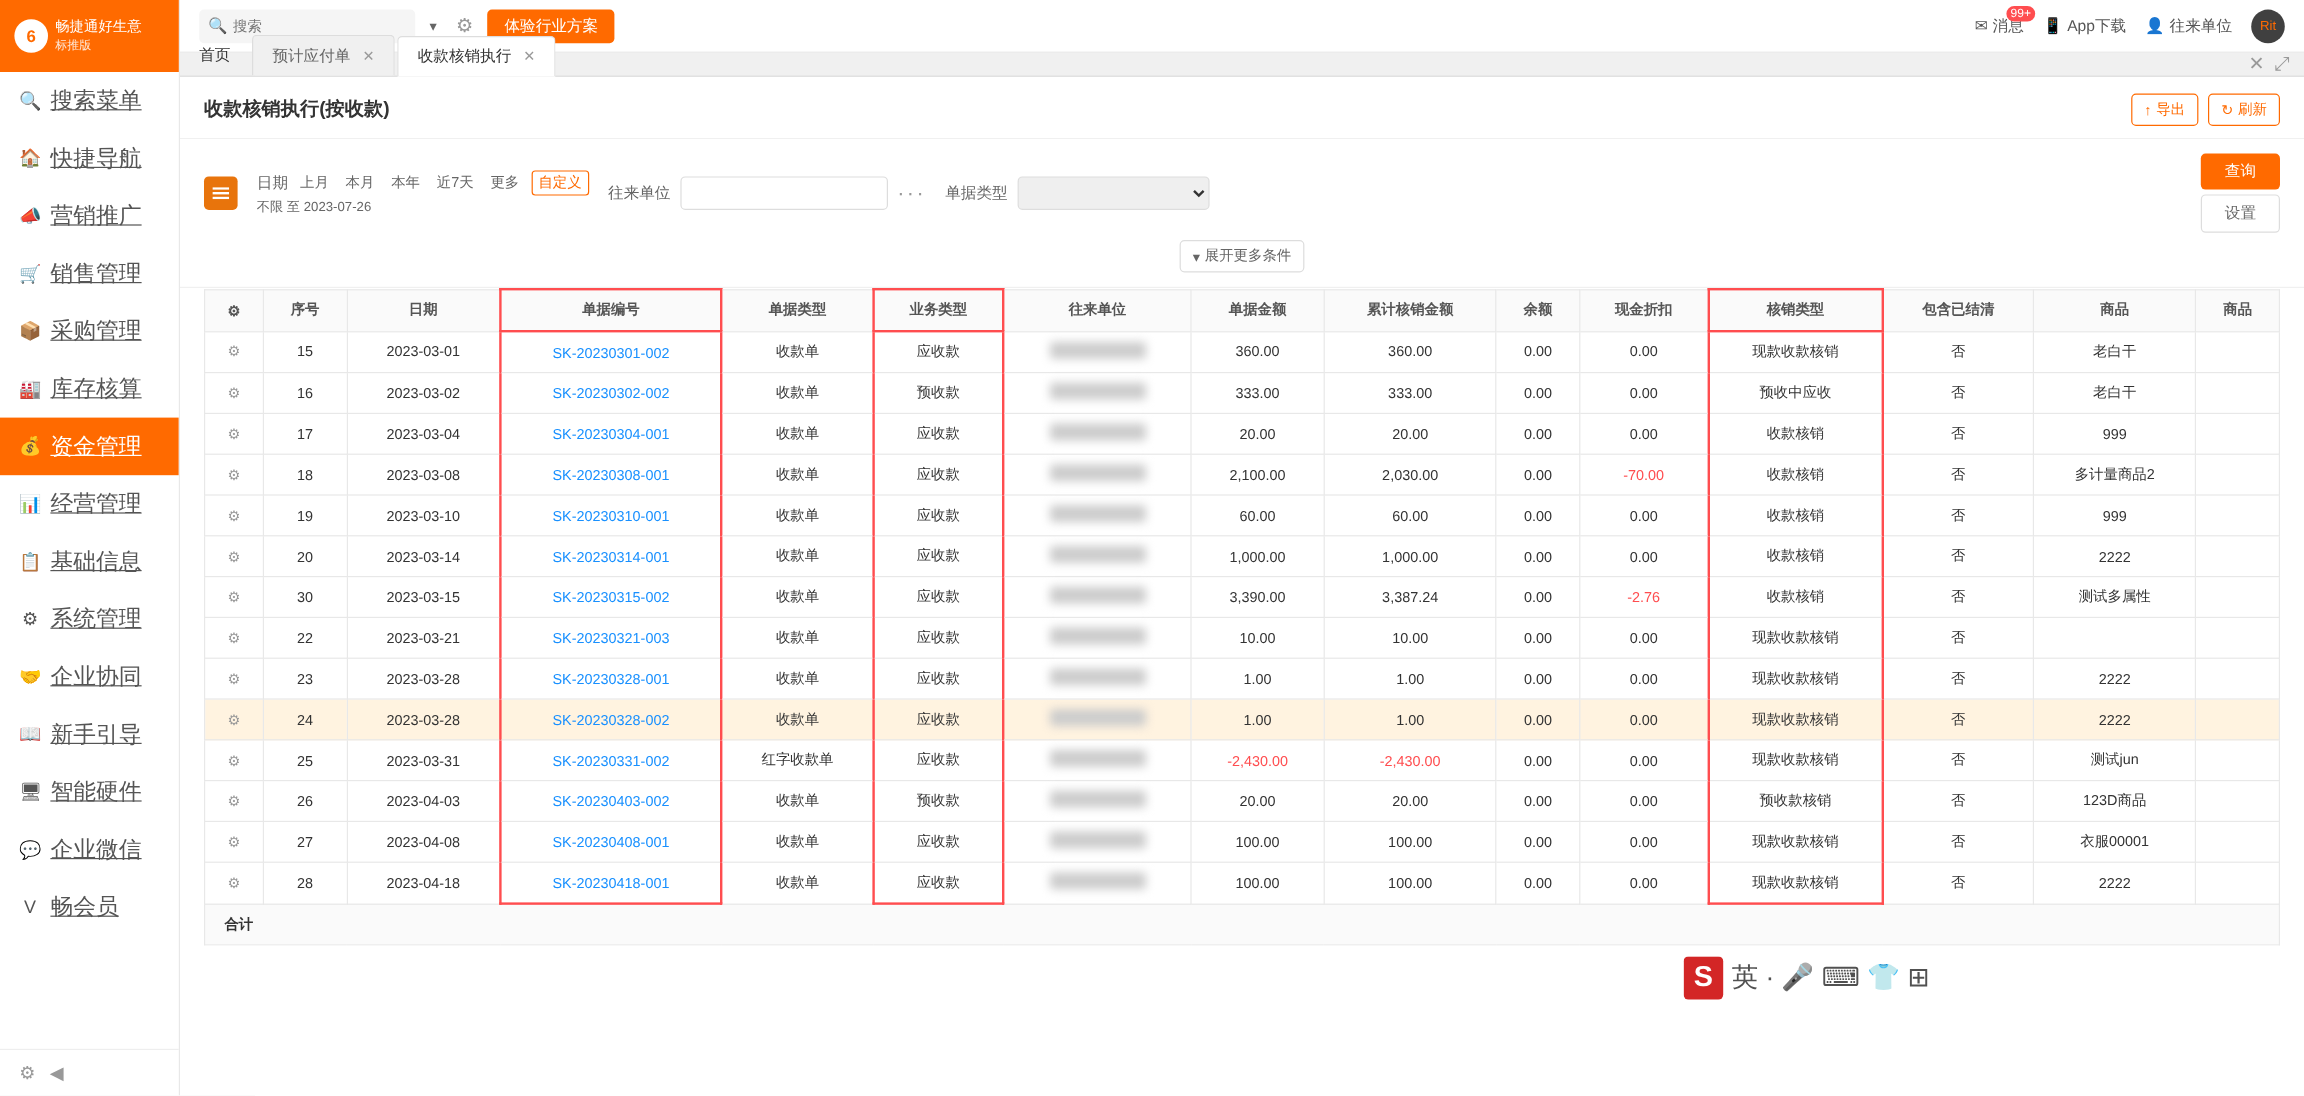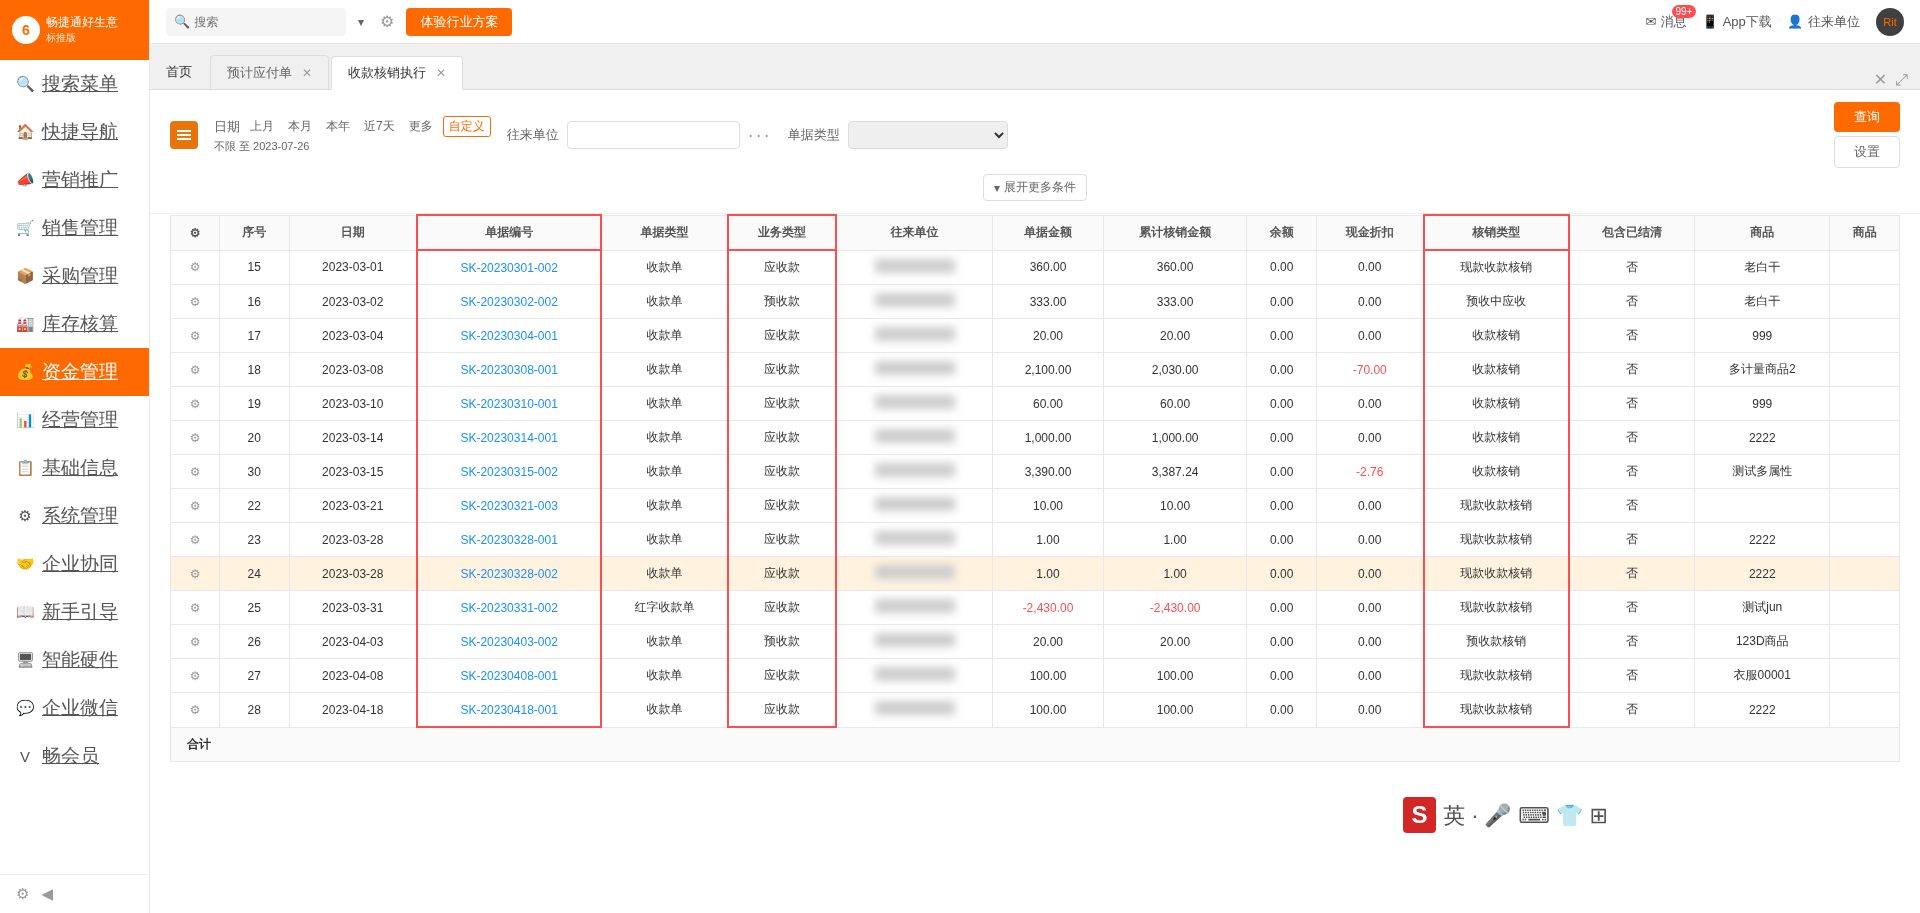--- a/index.html
+++ b/index.html
@@ -28,21 +28,21 @@
     .topbar-search input { border: none; background: transparent; outline: none; font-size: 12px; color: #999; width: 120px; }
     .topbar-dropdown { display: flex; align-items: center; gap: 4px; color: #666; font-size: 12px; cursor: pointer; }
     .topbar-gear { color: #999; font-size: 16px; cursor: pointer; margin-left: 4px; }
     .topbar-industry-btn { background: #ff6a00; color: #fff; border: none; border-radius: 4px; padding: 5px 14px; font-size: 13px; cursor: pointer; }
     .topbar-right { margin-left: auto; display: flex; align-items: center; gap: 16px; color: #555; font-size: 13px; }
     .topbar-badge { position: relative; display: inline-flex; align-items: center; gap: 4px; }
     .badge-num { position: absolute; top: -8px; right: -10px; background: #ff4d4f; color: #fff; border-radius: 8px; font-size: 10px; padding: 1px 4px; min-width: 16px; text-align: center; }
     .topbar-avatar { width: 28px; height: 28px; background: #404040; border-radius: 50%; display: flex; align-items: center; justify-content: center; font-size: 11px; color: #ff6a00; }
 
     
-    .tabs { height: 46px; background: #f0f0f0; display: flex; align-items: flex-end; padding: 0 0 0 0; flex-shrink: 0; border-bottom: 1px solid #ddd; position: relative; }
+    .tabs { height: 20px; background: #f0f0f0; display: flex; align-items: flex-end; padding: 0 0 0 0; flex-shrink: 0; border-bottom: 1px solid #ddd; position: relative; }
     .tab { height: 34px; padding: 0 16px; display: flex; align-items: center; gap: 6px; font-size: 13px; cursor: pointer; border: 1px solid #ddd; border-bottom: none; background: #f0f0f0; color: #666; margin-right: 2px; border-radius: 4px 4px 0 0; }
     .tab.active { background: #fff; color: #333; border-bottom: 1px solid #fff; margin-bottom: -1px; }
     .tab-close { color: #999; font-size: 12px; margin-left: 4px; }
     .tab-home { background: transparent; border: none; color: #333; font-weight: 500; }
     .tabs-right { margin-left: auto; display: flex; align-items: center; gap: 8px; padding-right: 12px; }
     .tabs-right-icon { color: #999; font-size: 16px; cursor: pointer; }
 
     
     .content { flex: 1; overflow: auto; padding: 0; background: #fff; }
     .page-header { padding: 14px 20px 10px; display: flex; align-items: center; justify-content: space-between; border-bottom: 1px solid #f0f0f0; }
@@ -212,20 +212,33 @@
       <span class="tab-close">✕</span>
     </div>
     <div class="tabs-right">
       <span class="tabs-right-icon">✕</span>
       <span class="tabs-right-icon">⤢</span>
     </div>
   </div>
 
   <div class="content">
 
+    <div class="page-header">
+      <span class="page-title">收款核销执行(按收款)</span>
+      <div class="page-actions">
+        <button class="btn-export">
+          <span>↑</span>
+          <span>导出</span>
+        </button>
+        <button class="btn-refresh">
+          <span>↻</span>
+          <span>刷新</span>
+        </button>
+      </div>
+    </div>
 
     <div class="filter-bar">
       <div class="filter-row">
         <div class="filter-toggle">
           <svg width="14" height="10" viewBox="0 0 14 10">
               <rect x="0" y="0" width="14" height="2" fill="#fff"></rect>
               <rect x="0" y="4" width="14" height="2" fill="#fff"></rect>
               <rect x="0" y="8" width="14" height="2" fill="#fff"></rect>
             </svg>
         </div>

